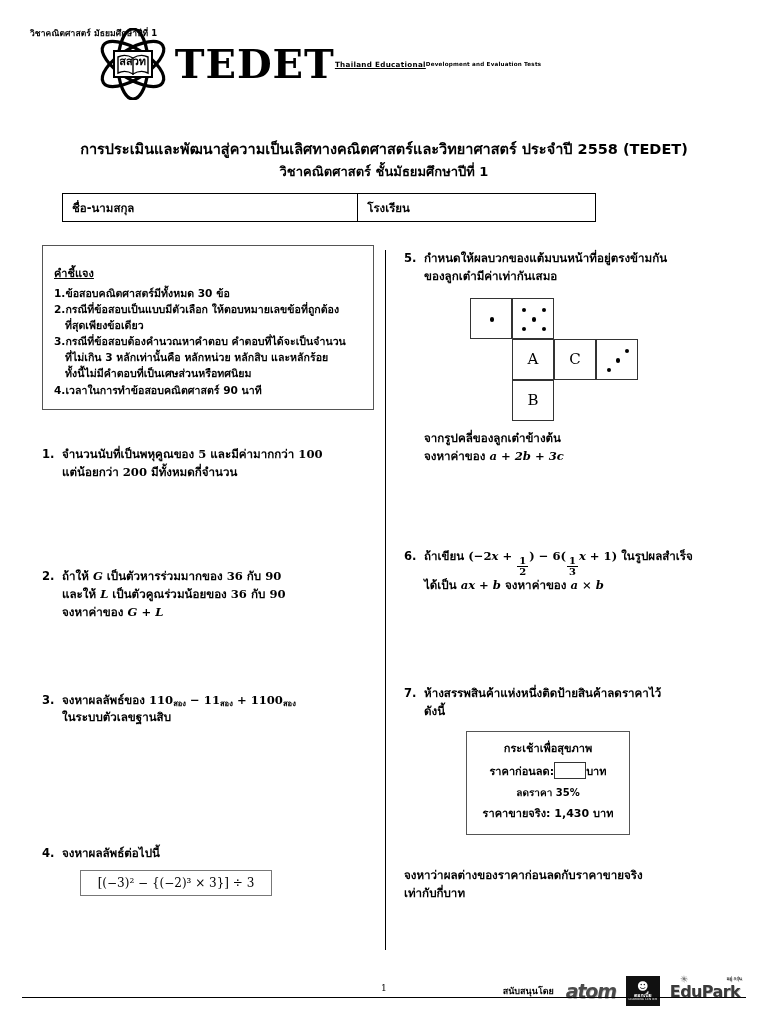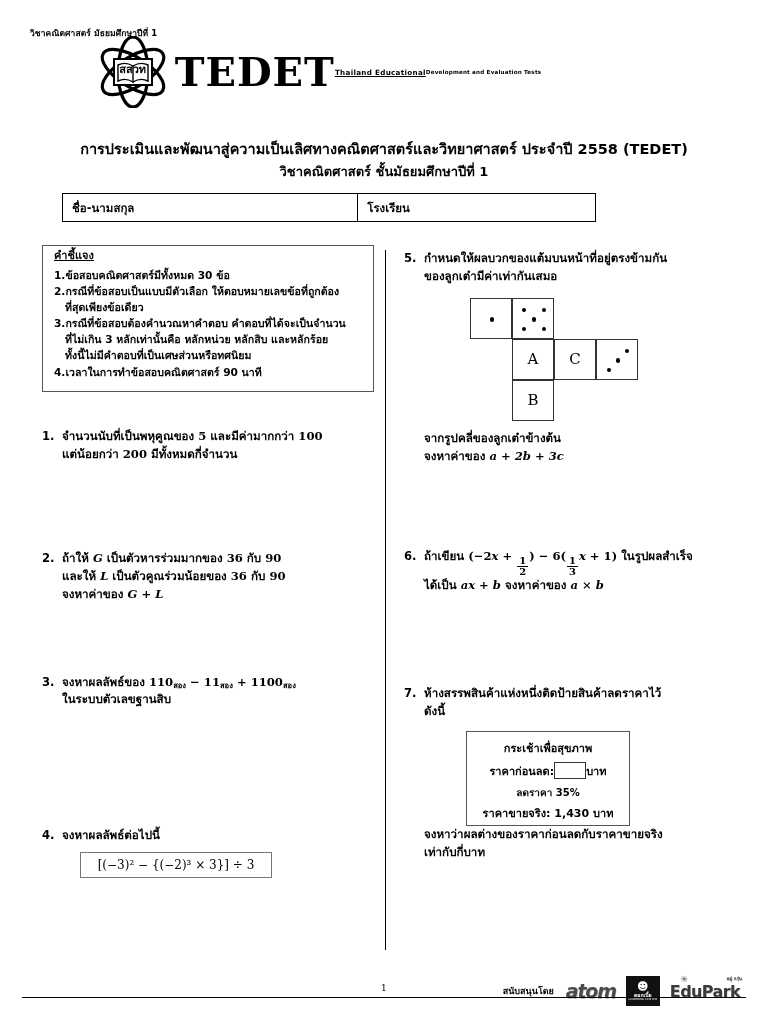--- a/index.html
+++ b/index.html
@@ -31,21 +31,21 @@
     left: 30px;
     font-size: 8.5px;
     font-weight: 700;
     letter-spacing: .1px;
     white-space: nowrap;
   }
 
   
   .logo-band {
     position: absolute;
-    top: 32px;
+    top: 24px;
     left: 0;
     width: 636px;
     height: 80px;
     display: flex;
     justify-content: center;
     align-items: center;
     gap: 4px;
   }
   .sstw-logo {
     position: relative;
@@ -142,21 +142,21 @@
     left: 385px;
     width: 0;
     height: 700px;
     border-left: 1px solid #000;
   }
 
   
   .instructions {
     border: 1px solid #555;
     box-sizing: border-box;
-    padding: 0 11px 11px 11px;
+    padding: 18px 11px 11px 11px;
     width: 332px;
   }
   .instr-title {
     font-size: 11px;
     font-weight: 700;
     text-decoration: underline;
     margin-bottom: 3px;
   }
   .instr-item {
     font-size: 10.6px;
@@ -240,21 +240,21 @@
     background: #000;
     border-radius: 50%;
   }
 
   
   .price-tag {
     margin: 10px 0 0 62px;
     width: 164px;
     border: 1.1px solid #555;
     box-sizing: border-box;
-    padding: 7px 6px 3px 6px;
+    padding: 7px 6px 12px 6px;
     text-align: center;
   }
   .pt-head { font-size: 11px; font-weight: 600; margin-bottom: 5px; }
   .pt-row {
     display: flex;
     align-items: center;
     justify-content: center;
     font-size: 11px;
     font-weight: 700;
     margin-bottom: 5px;
@@ -531,21 +531,21 @@
         <span>บาท</span>
       </div>
       <div class="pt-discount">ลดราคา 35%</div>
       <div class="pt-final">
         <span>ราคาขายจริง:</span>
         <span class="amt">1,430</span>
         <span>บาท</span>
       </div>
     </div>
 
-    <div class="q" style="">
+    <div class="q" style="margin-top:12px;flex-direction:column;">
       <div class="q-num"></div>
       <div class="q-body">
         <span class="q-line">จงหาว่าผลต่างของราคาก่อนลดกับราคาขายจริง</span>
         <span class="q-line">เท่ากับกี่บาท</span>
       </div>
     </div>
 
   </div>
 
   <div class="footer">

